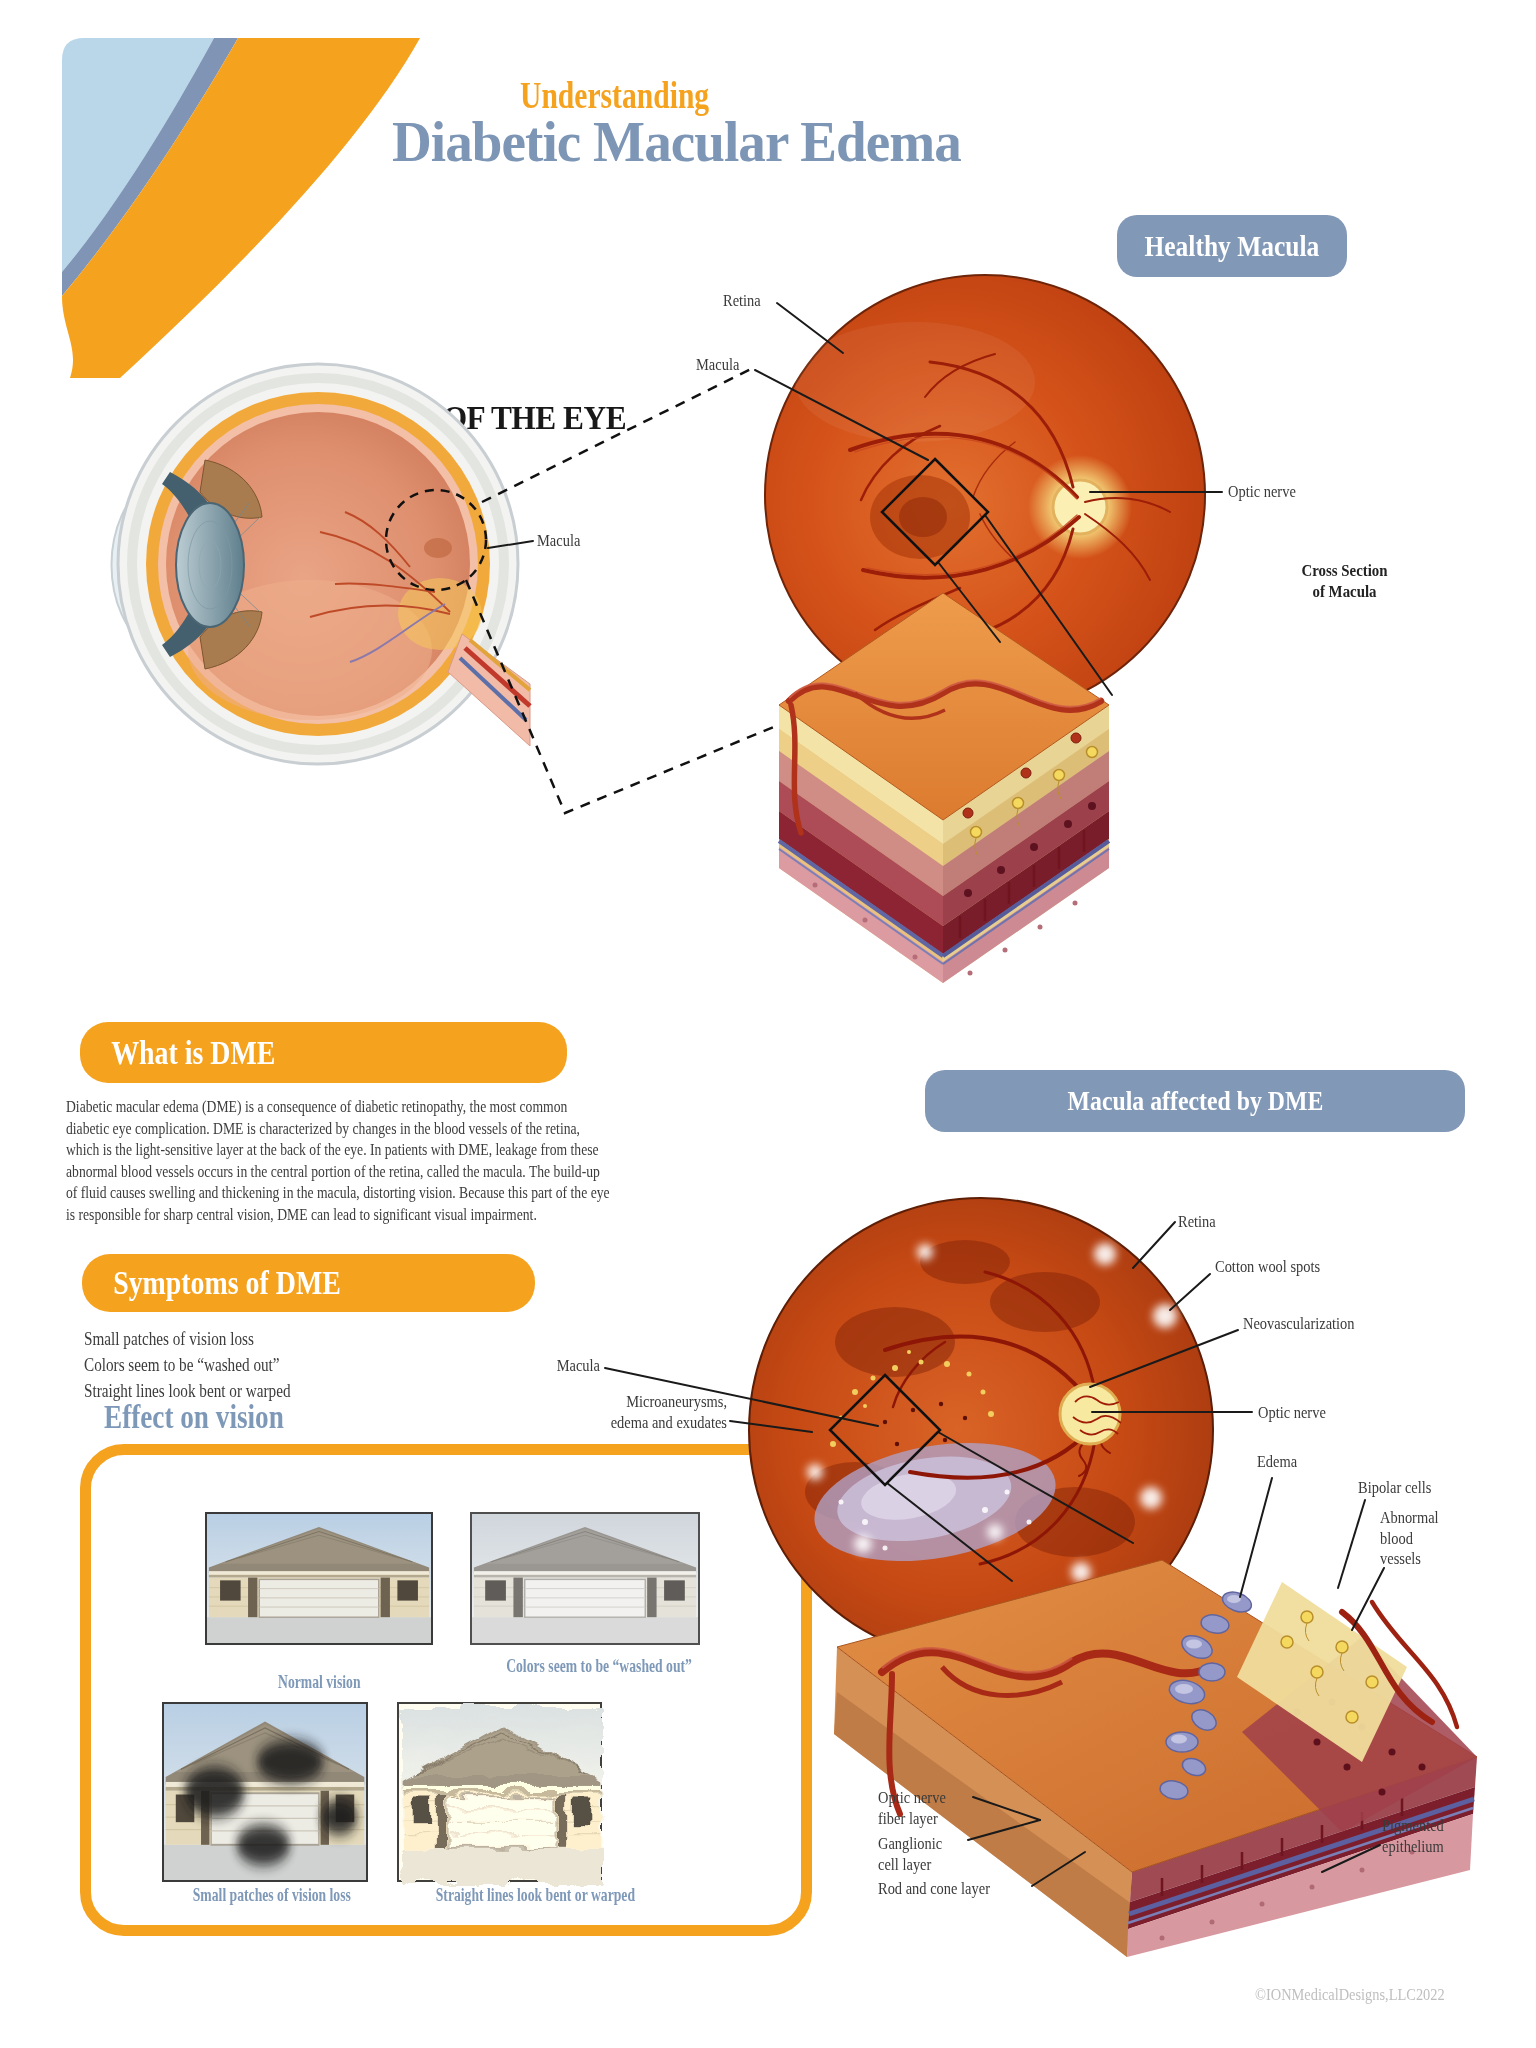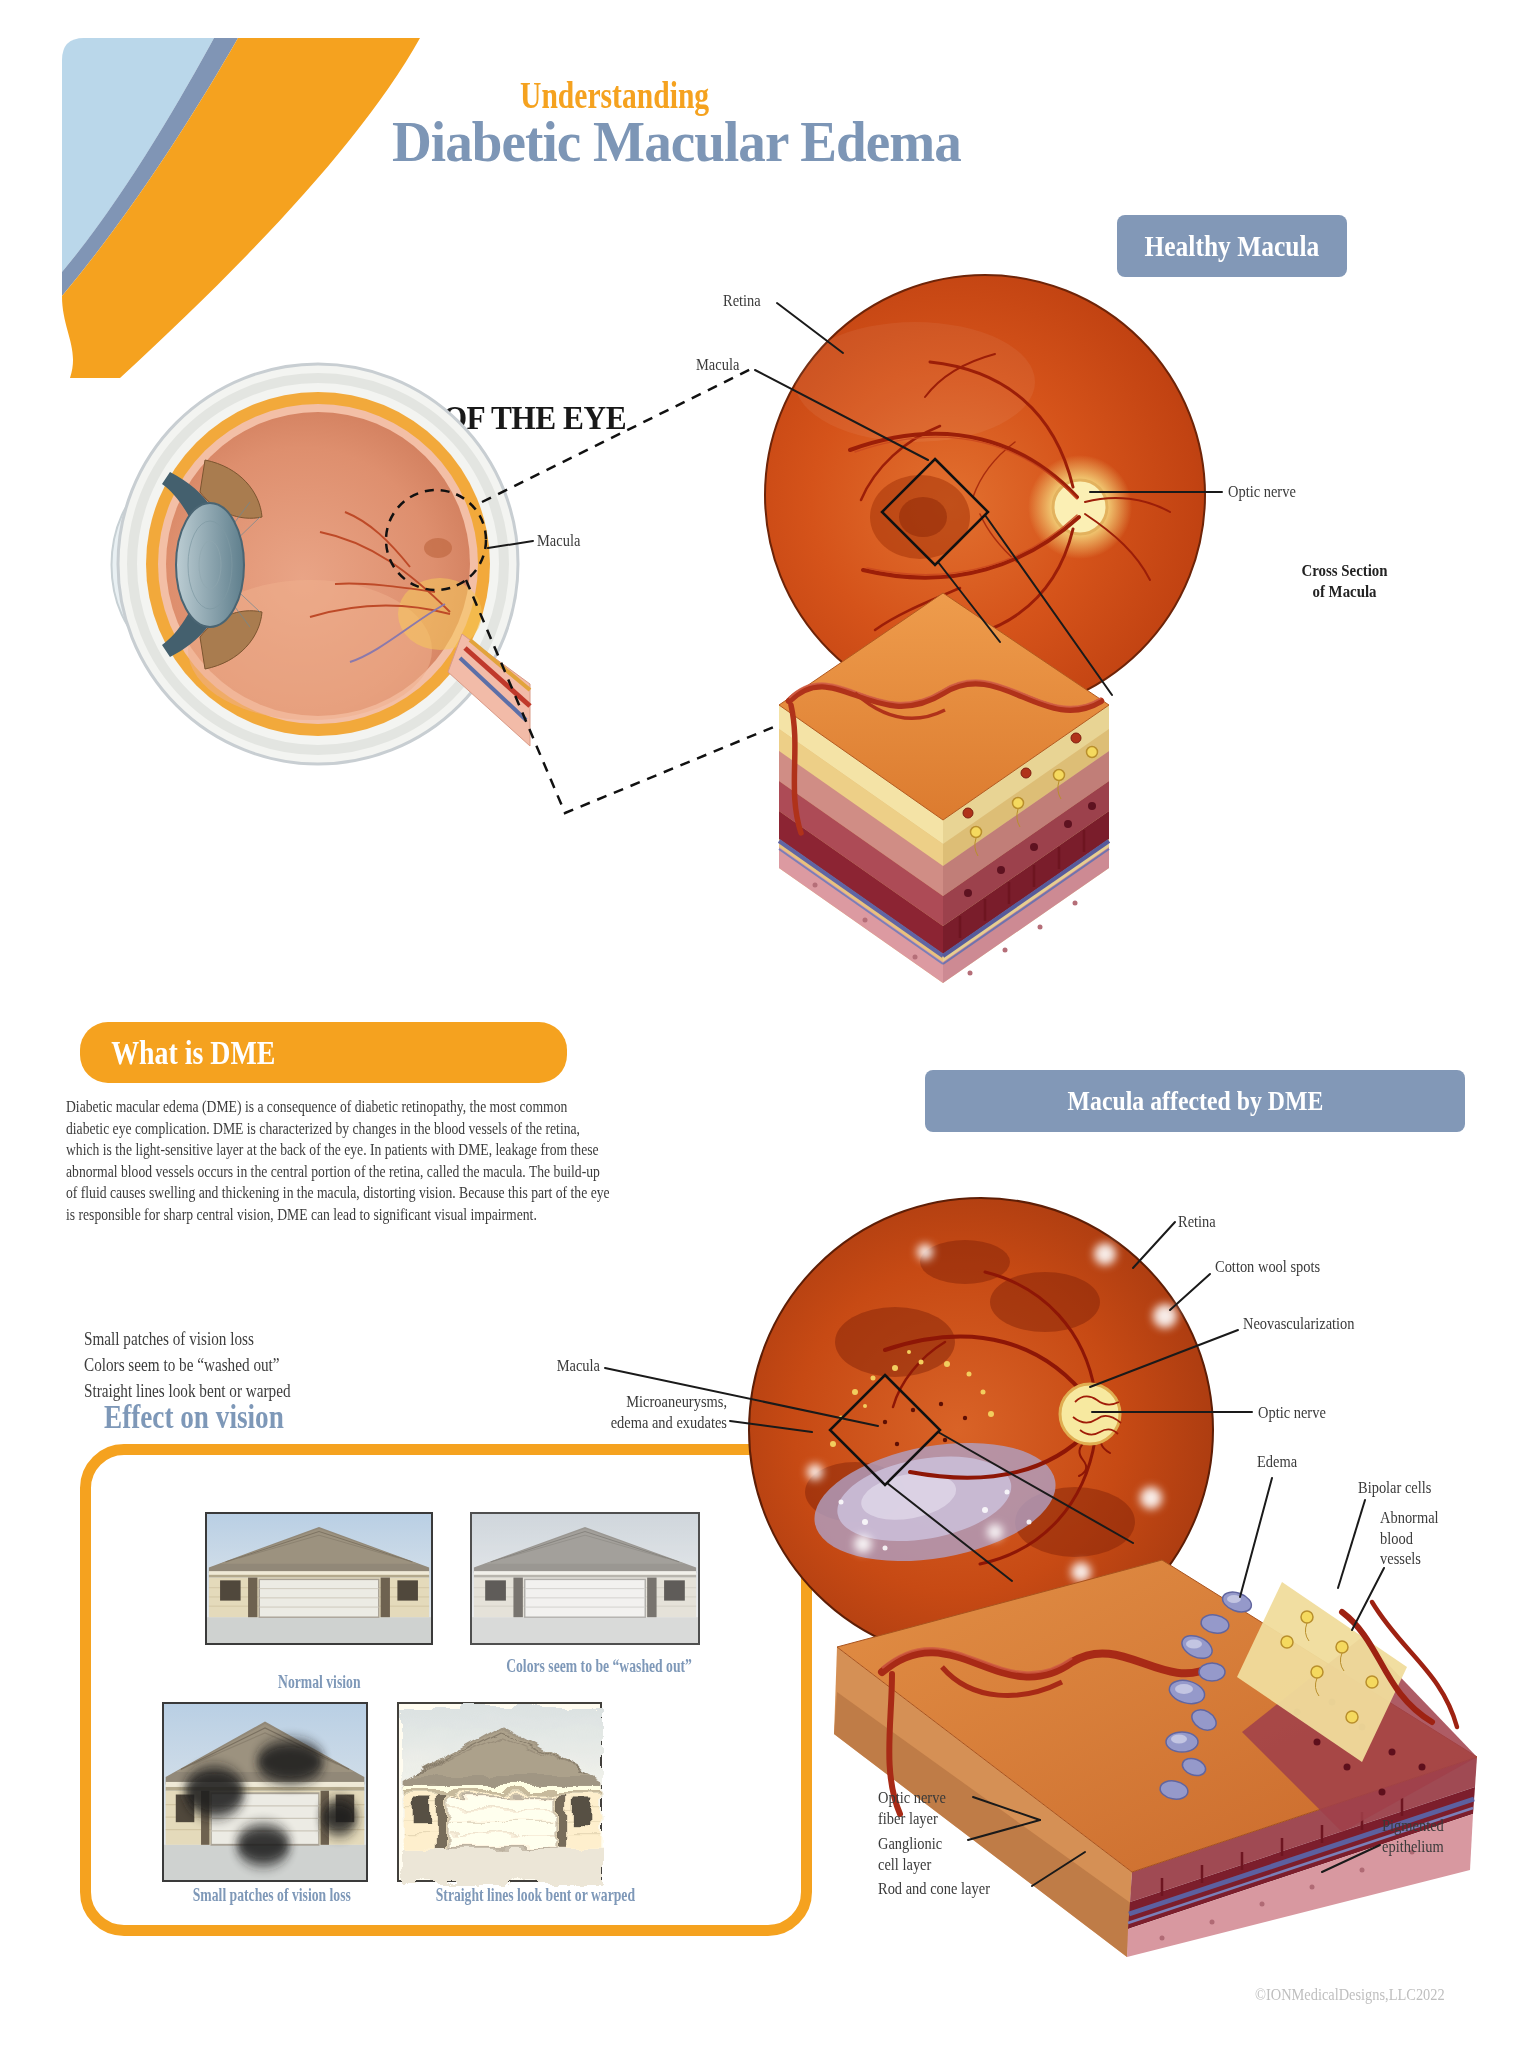--- a/index.html
+++ b/index.html
@@ -5,21 +5,21 @@
   html,body{margin:0;padding:0;background:#fff;}
   #page{position:relative;width:1536px;height:2048px;background:#fff;overflow:hidden;
         font-family:Liberation Serif, serif;}
   .abs{position:absolute;}
   
   .eyebrow{position:absolute;left:520px;top:74px;font-size:37px;font-weight:bold;color:#F5A21F;
            transform:scaleX(.80);transform-origin:left top;white-space:nowrap;}
   .big-title{position:absolute;left:392px;top:108px;font-size:58px;font-weight:bold;color:#7D96B6;
            transform:scaleX(.95);transform-origin:left top;white-space:nowrap;letter-spacing:-1px;}
   .badge{position:absolute;background:#8298B7;color:#fff;font-weight:bold;text-align:center;
-         border-radius:8px;white-space:nowrap;}
+         border-radius:20px;white-space:nowrap;}
   .badge span{display:inline-block;transform:scaleX(.85);}
   .sec-head{position:absolute;background:#F5A21F;color:#fff;font-weight:bold;border-radius:28px;
          display:flex;align-items:center;}
   .sec-head span{display:inline-block;transform:scaleX(.82);transform-origin:left center;
          font-size:34px;white-space:nowrap;padding-left:38px;}
   .eye-heading{position:absolute;left:188px;top:400px;font-size:33px;font-weight:bold;color:#191919;
          letter-spacing:-.5px;transform:scaleX(.95);transform-origin:left top;white-space:nowrap;}
   .body-text{position:absolute;left:66px;top:1096px;width:700px;font-size:17.5px;line-height:21.5px;
          color:#3C3C3C;transform:scaleX(.78);transform-origin:left top;}
   .symptom-list{position:absolute;left:84px;top:1326px;font-size:19.5px;line-height:26px;color:#3C3C3C;
@@ -264,20 +264,23 @@
   <div class="label" style="left:537px;top:531px">Macula</div>
   <div class="label" style="left:1228px;top:482px">Optic nerve</div>
   <div class="label b" style="left:1272px;top:560px;width:145px;transform-origin:center top">Cross Section
 of Macula</div>
 
   <div class="sec-head" style="left:80px;top:1022px;width:487px;height:61px">
     <span>What is DME</span>
   </div>
   <div class="body-text">Diabetic macular edema (DME) is a consequence of diabetic retinopathy, the most common diabetic eye complication. DME is characterized by changes in the blood vessels of the retina, which is the light-sensitive layer at the back of the eye. In patients with DME, leakage from these abnormal blood vessels occurs in the central portion of the retina, called the macula. The build-up of fluid causes swelling and thickening in the macula, distorting vision. Because this part of the eye is responsible for sharp central vision, DME can lead to significant visual impairment.</div>
 
+  <div class="sec-head" style="left:82px;top:1254px;width:453px;height:58px">
+    <span>Symptoms of DME</span>
+  </div>
   <div class="symptom-list">Small patches of vision loss
 Colors seem to be “washed out”
 Straight lines look bent or warped</div>
 
   <div class="effect-head">Effect on vision</div>
   <div class="vision-box"></div>
 
   <div class="photo" style="left:205px;top:1512px;width:228px;height:133px">
     <svg viewBox="0 0 240 140" preserveAspectRatio="none">
         <use href="#houseSym"></use>

